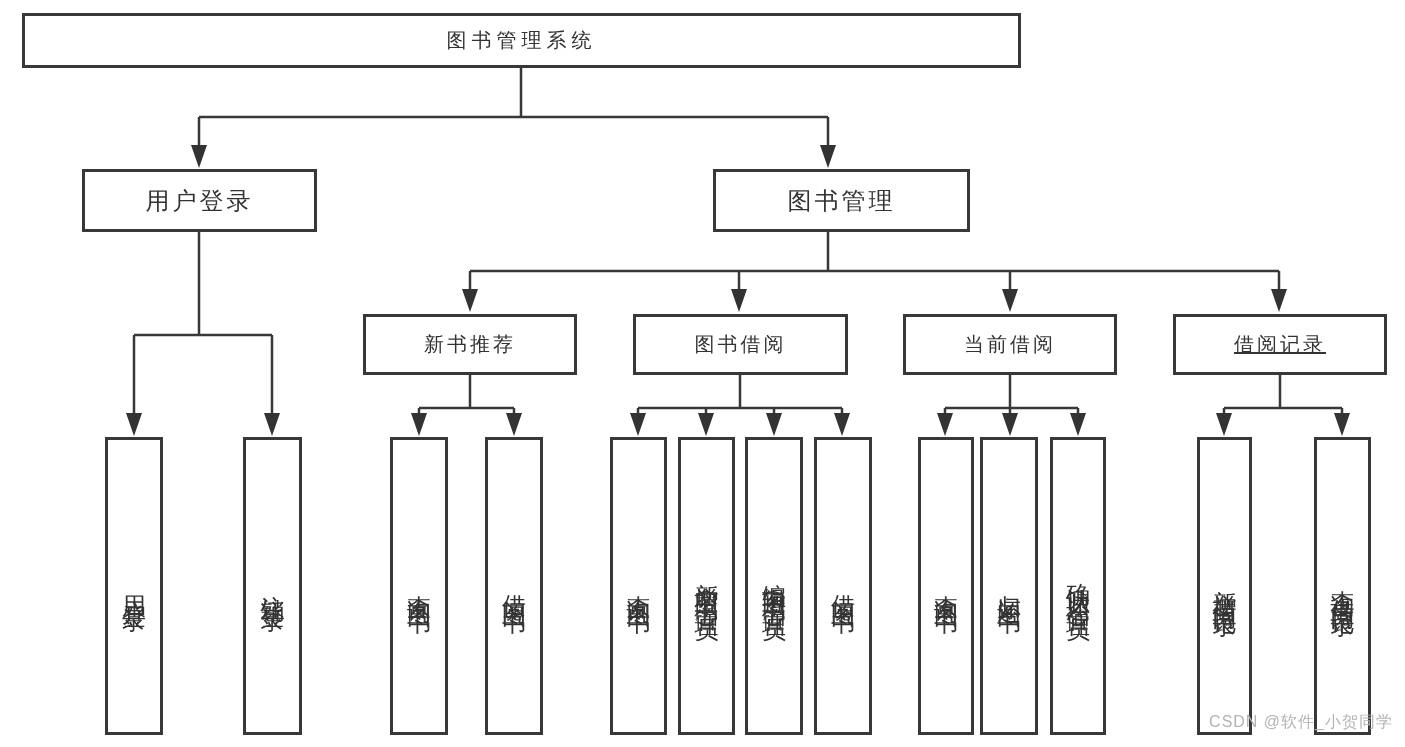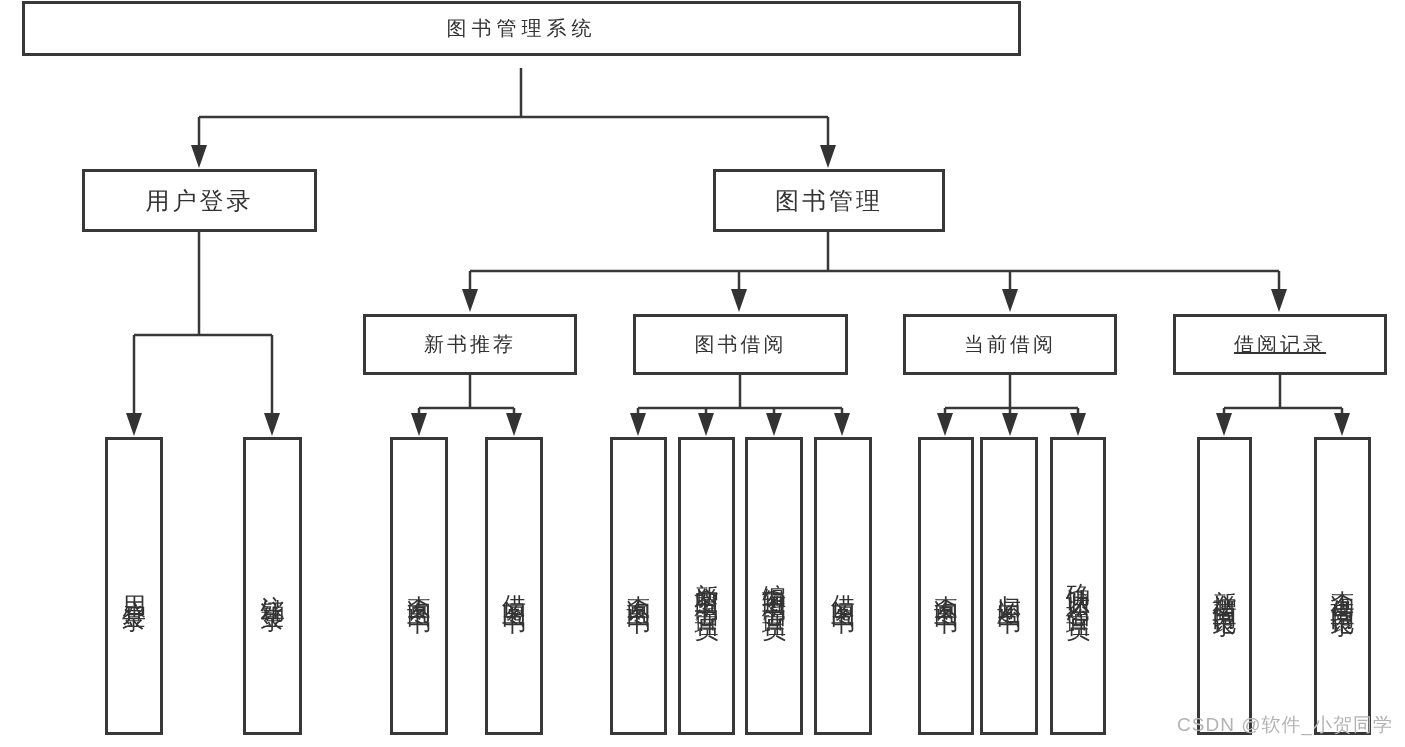--- a/index.html
+++ b/index.html
@@ -29,21 +29,21 @@
     box-sizing: border-box;
     border: 3px solid #383838;
     background: #ffffff;
     display: flex;
     align-items: center;
     justify-content: center;
     text-align: center;
     color: #333333;
   }
   .node-root {
-    left: 22px; top: 1px; width: 999px; height: 55px;
+    left: 22px; top: 13px; width: 999px; height: 55px;
     font-size: 20px; letter-spacing: 5px;
   }
   .node-l2 {
     top: 169px; height: 63px;
     font-size: 24px; letter-spacing: 3px;
   }
   .node-l3 {
     top: 314px; height: 61px;
     font-size: 20px; letter-spacing: 3px;
   }
@@ -54,21 +54,21 @@
   .node-leaf .vtext {
     writing-mode: vertical-rl;
     letter-spacing: 5px;
     line-height: 1.0;
     max-height: 286px;
   }
   .watermark {
     position: absolute;
     right: 12px;
     top: 712px;
-    font-size: 19px;
+    font-size: 16px;
     letter-spacing: 1px;
     color: #b3b3b3;
     white-space: nowrap;
     z-index: 5;
   }
 </style>
 </head>
 <body>
 
 <div class="stage">
@@ -109,21 +109,21 @@
     <polygon points="1334,413 1350,413 1342,436" fill="#333333"></polygon>
   </svg>
 
   <div class="node node-root">
     <span>图书管理系统</span>
   </div>
 
   <div class="node node-l2" style="left:82px; width:235px;">
     <span>用户登录</span>
   </div>
-  <div class="node node-l2" style="left:713px; width:232px;">
+  <div class="node node-l2" style="left:713px; width:257px;">
     <span>图书管理</span>
   </div>
 
   <div class="node node-l3" style="left:363px; width:214px;">
     <span>新书推荐</span>
   </div>
   <div class="node node-l3" style="left:903px; width:214px;">
     <span>当前借阅</span>
   </div>
   <div class="node node-l3" style="left:633px; width:215px;">

